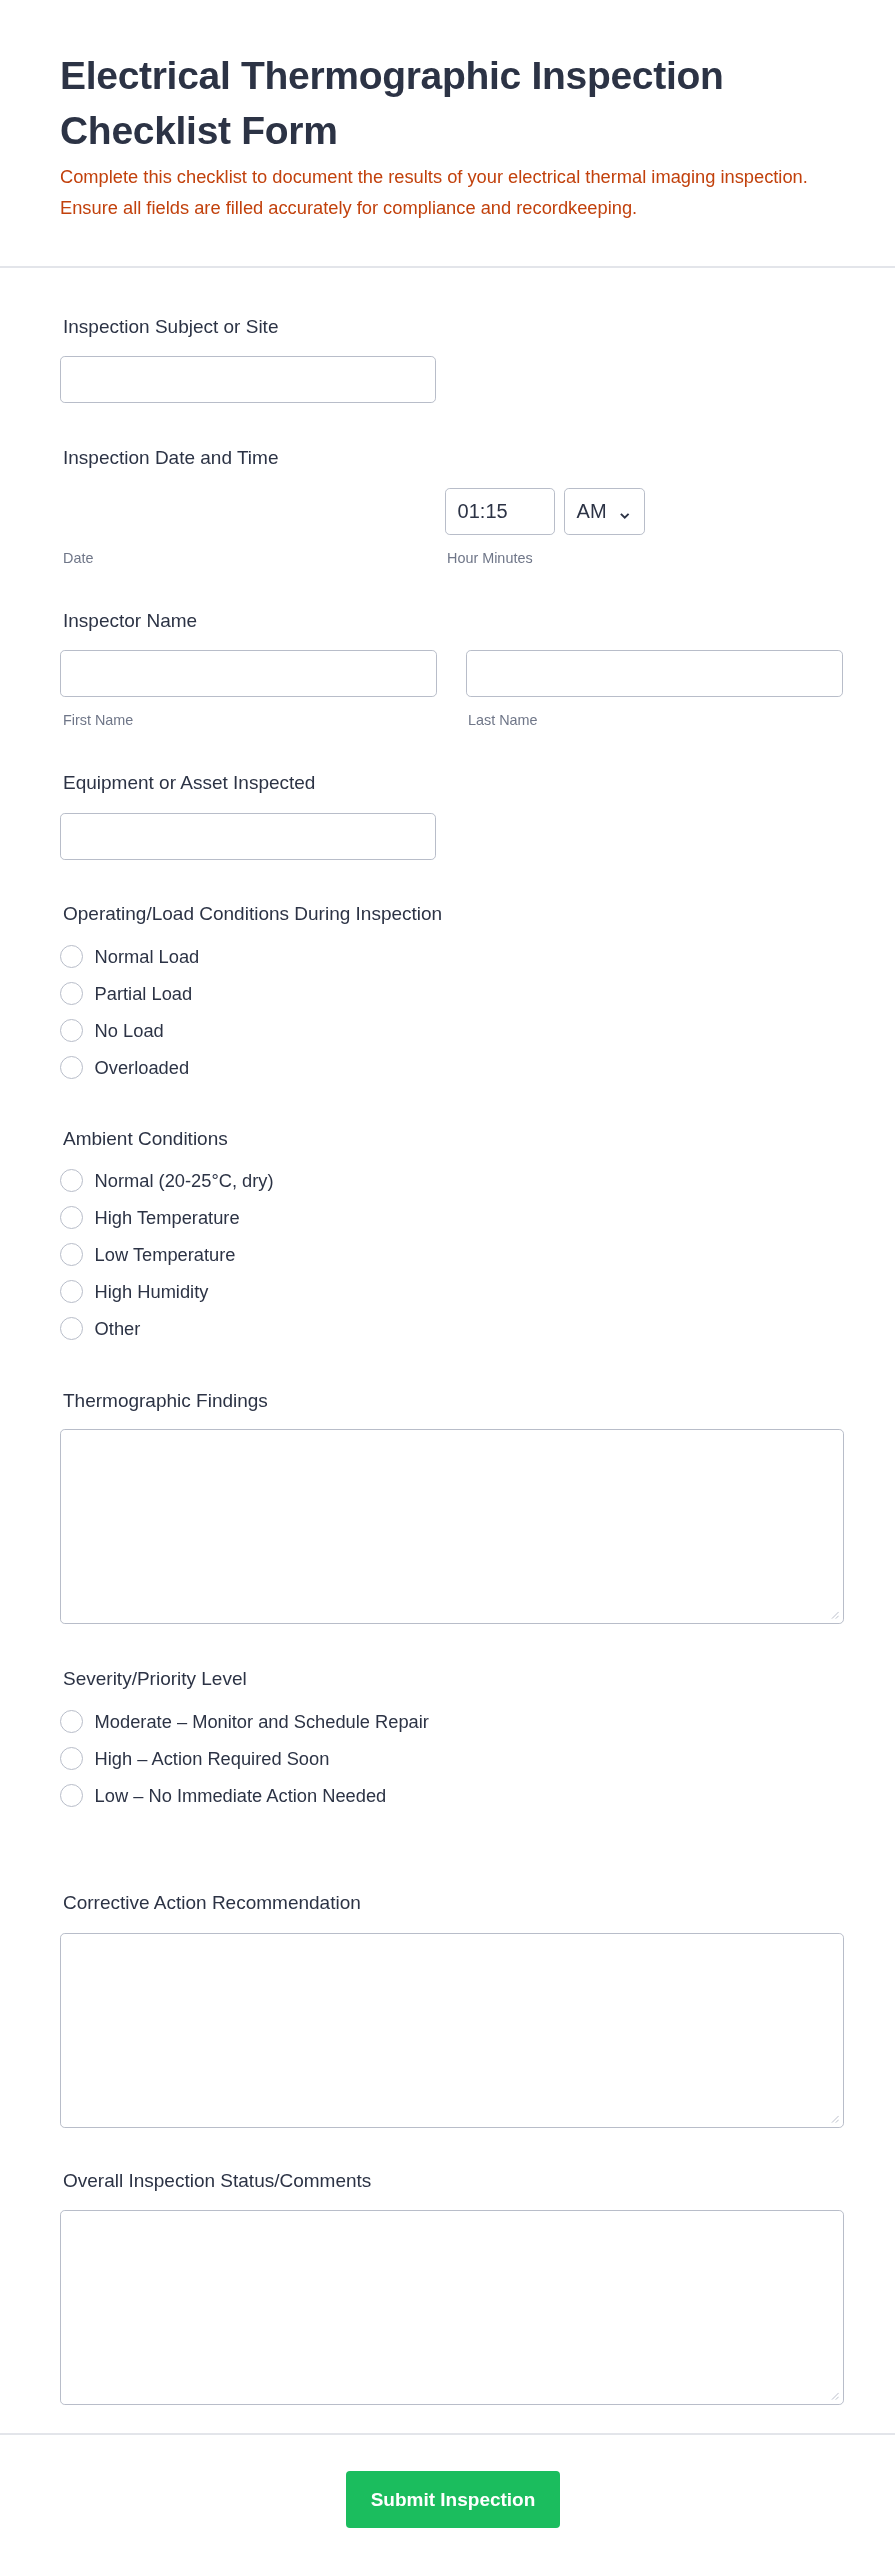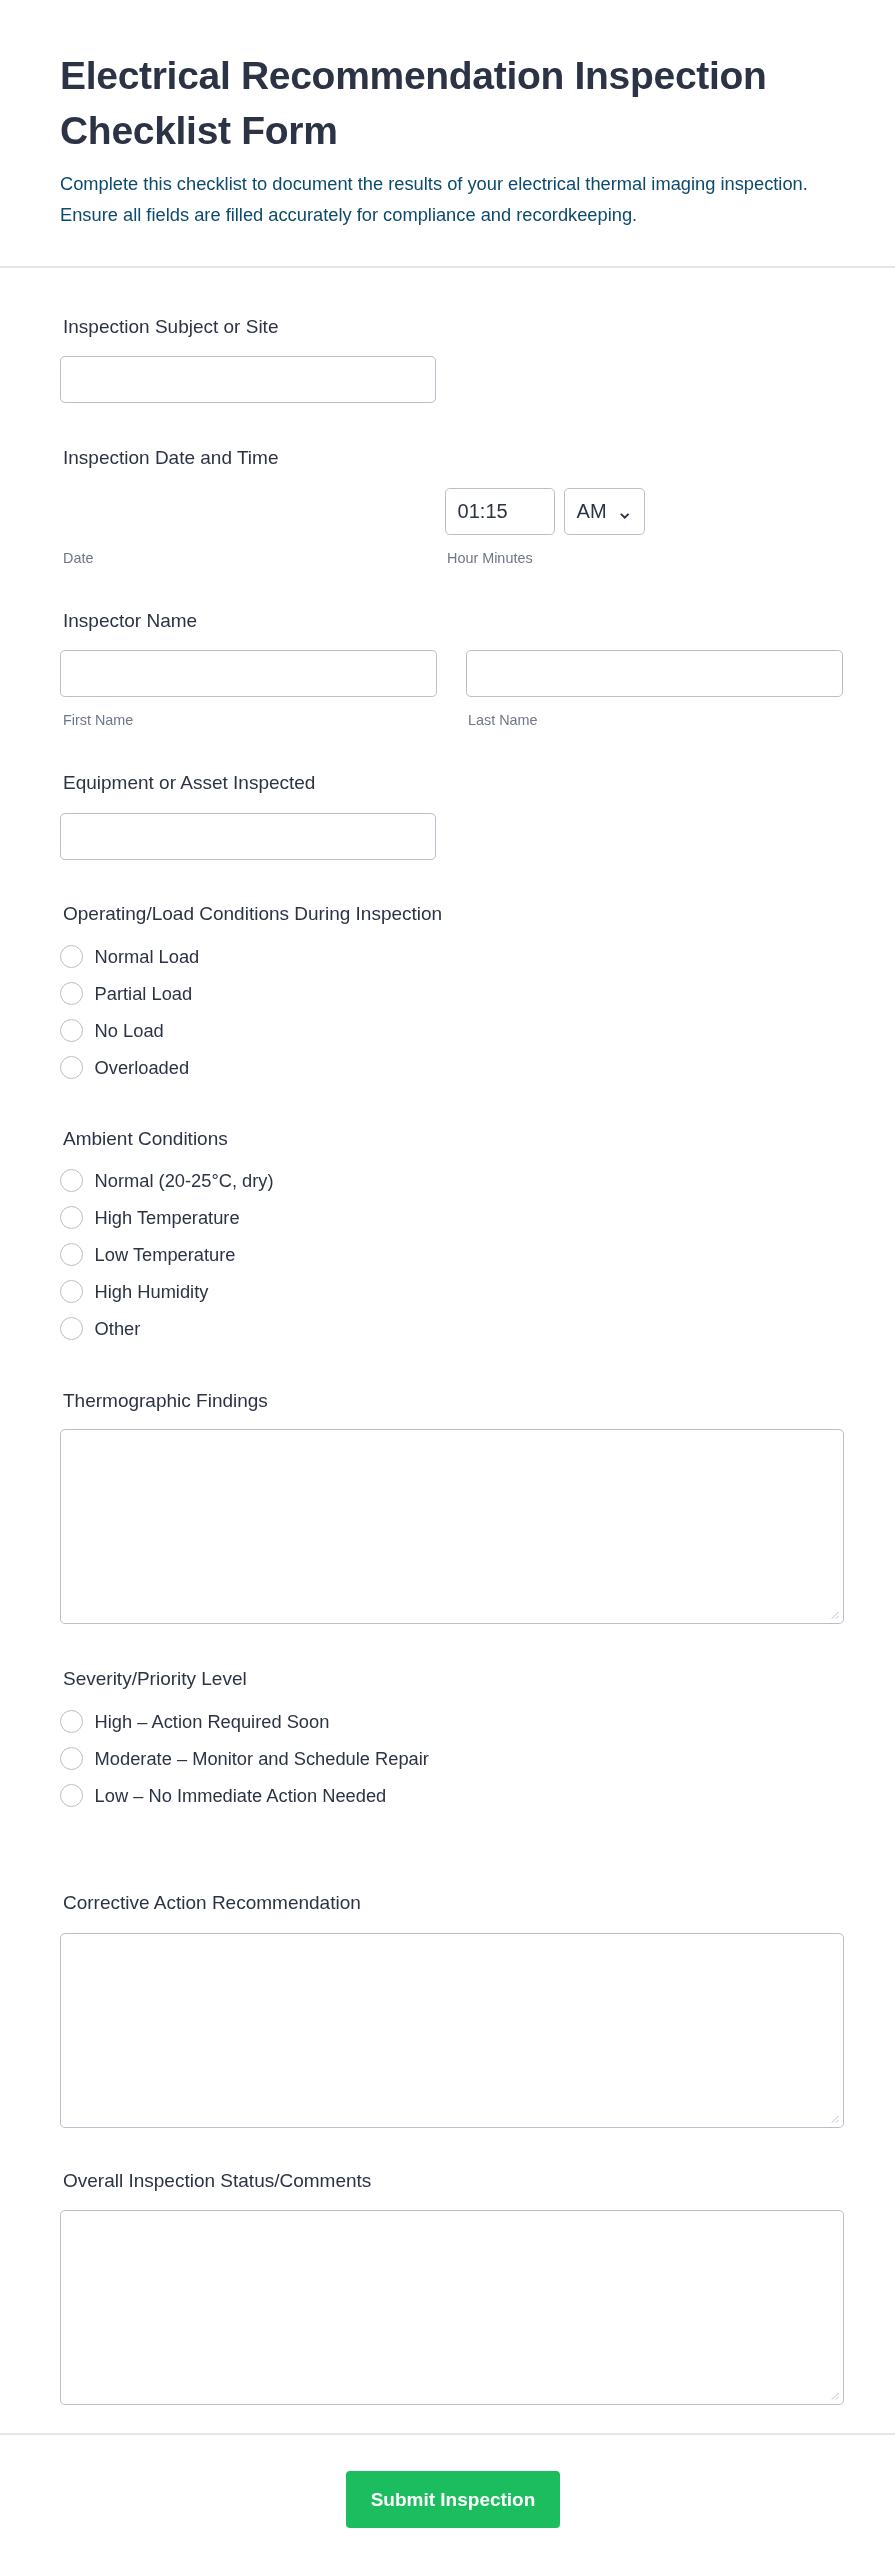--- a/index.html
+++ b/index.html
@@ -2,21 +2,21 @@
 <html><head>
 <meta charset="utf-8">
 <style>
   * { box-sizing: border-box; margin: 0; padding: 0; }
   html, body { width: 896px; background: #ffffff; }
   body { font-family: "Liberation Sans", "DejaVu Sans", sans-serif; color: #2c3345; }
   .page { position: relative; width: 896px; height: 2576px; background: #fff; }
 
   .header { position: absolute; left: 60px; top: 48px; width: 790px; }
   .title { font-size: 39px; font-weight: bold; line-height: 55px; color: #2c3345; letter-spacing: -0.3px; }
-  .subtitle { margin-top: 10px; font-size: 18.3px; line-height: 31px; color: #0c4a6e; }
+  .subtitle { margin-top: 3px; font-size: 18.3px; line-height: 31px; color: #c2410c; }
 
   .divider { position: absolute; left: 0; width: 896px; height: 1.9px; background: #e3e5ea; }
 
   .label { position: absolute; left: 63px; font-size: 19px; font-weight: normal; color: #2c3345; }
   .sublabel { position: absolute; font-size: 14.4px; color: #6f7688; }
 
   .input { position: absolute; height: 47px; border: 1.4px solid #b8bdc9; border-radius: 4.8px; background: #fff;
            font-family: "Liberation Sans", "DejaVu Sans", sans-serif; font-size: 20px; color: #2c3345; padding: 0 11.6px;
            display: flex; align-items: center; }
   .input .val { flex: 1; }
@@ -33,21 +33,21 @@
 
   .submit { position: absolute; left: 346px; top: 2471px; width: 214px; height: 57px; background: #1bbd5e; border-radius: 3.9px; border: none;
             color: #fff; font-family: "Liberation Sans", "DejaVu Sans", sans-serif; font-size: 19px; font-weight: bold; display: flex; align-items: center; justify-content: center; }
 </style>
 </head>
 <body>
 
 <div class="page">
 
   <div class="header">
-    <h1 class="title">Electrical Recommendation Inspection Checklist Form</h1>
+    <h1 class="title">Electrical Thermographic Inspection Checklist Form</h1>
     <p class="subtitle">Complete this checklist to document the results of your electrical thermal imaging inspection. Ensure all fields are filled accurately for compliance and recordkeeping.</p>
   </div>
 
   <div class="divider" style="top:266px;"></div>
 
   <label class="label" style="top:316px;">Inspection Subject or Site</label>
   <div class="input" style="left:60px; top:356px; width:376px;">
     <span class="val"></span>
   </div>
 
@@ -130,25 +130,25 @@
     <svg class="resize" viewBox="0 0 10 10">
         <line x1="9" y1="2" x2="2" y2="9" stroke="#b8bdc9" stroke-width="1"></line>
         <line x1="9" y1="6" x2="6" y2="9" stroke="#b8bdc9" stroke-width="1"></line>
       </svg>
   </div>
 
   <label class="label" style="top:1668px;">Severity/Priority Level</label>
   <div class="radio-group" style="top:1703px;">
     <div class="radio">
         <span class="circle"></span>
-        <span class="rlabel">High – Action Required Soon</span>
+        <span class="rlabel">Moderate – Monitor and Schedule Repair</span>
       </div>
     <div class="radio">
         <span class="circle"></span>
-        <span class="rlabel">Moderate – Monitor and Schedule Repair</span>
+        <span class="rlabel">High – Action Required Soon</span>
       </div>
     <div class="radio">
         <span class="circle"></span>
         <span class="rlabel">Low – No Immediate Action Needed</span>
       </div>
   </div>
 
   <label class="label" style="top:1892px;">Corrective Action Recommendation</label>
   <div class="textarea" style="top:1933px;">
     <svg class="resize" viewBox="0 0 10 10">

